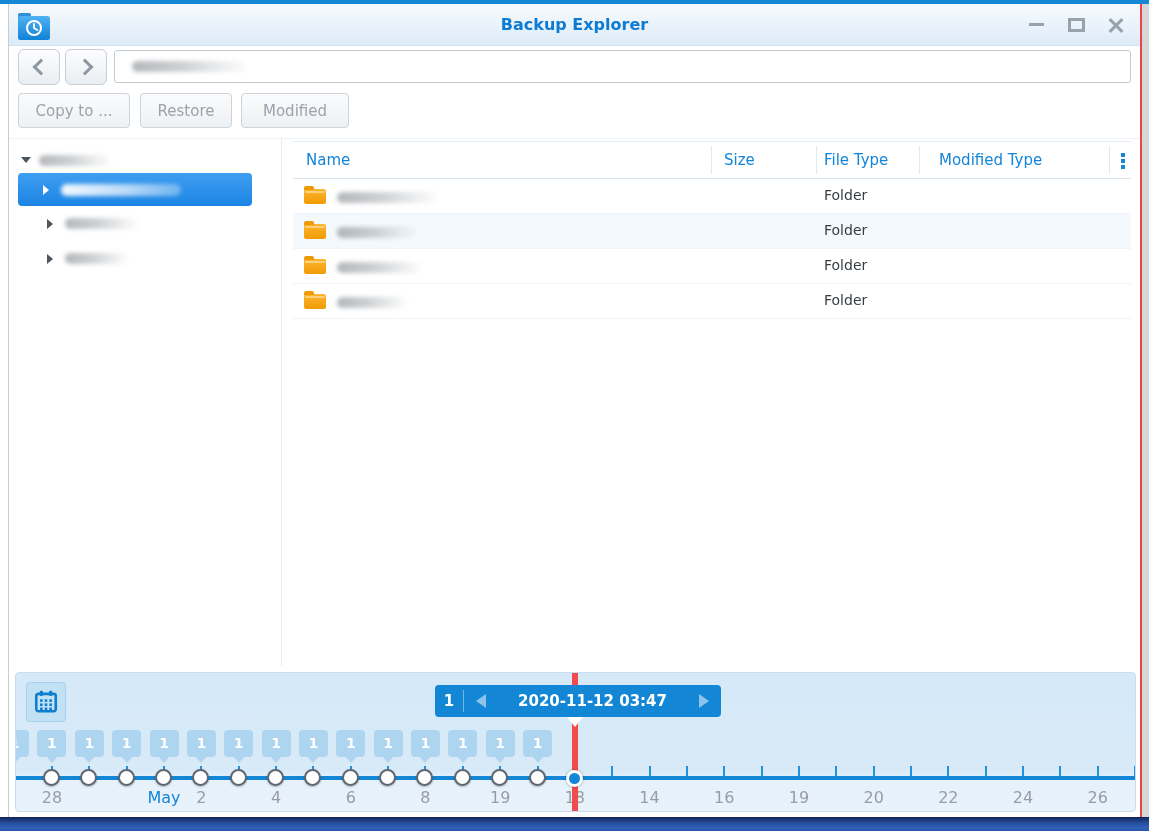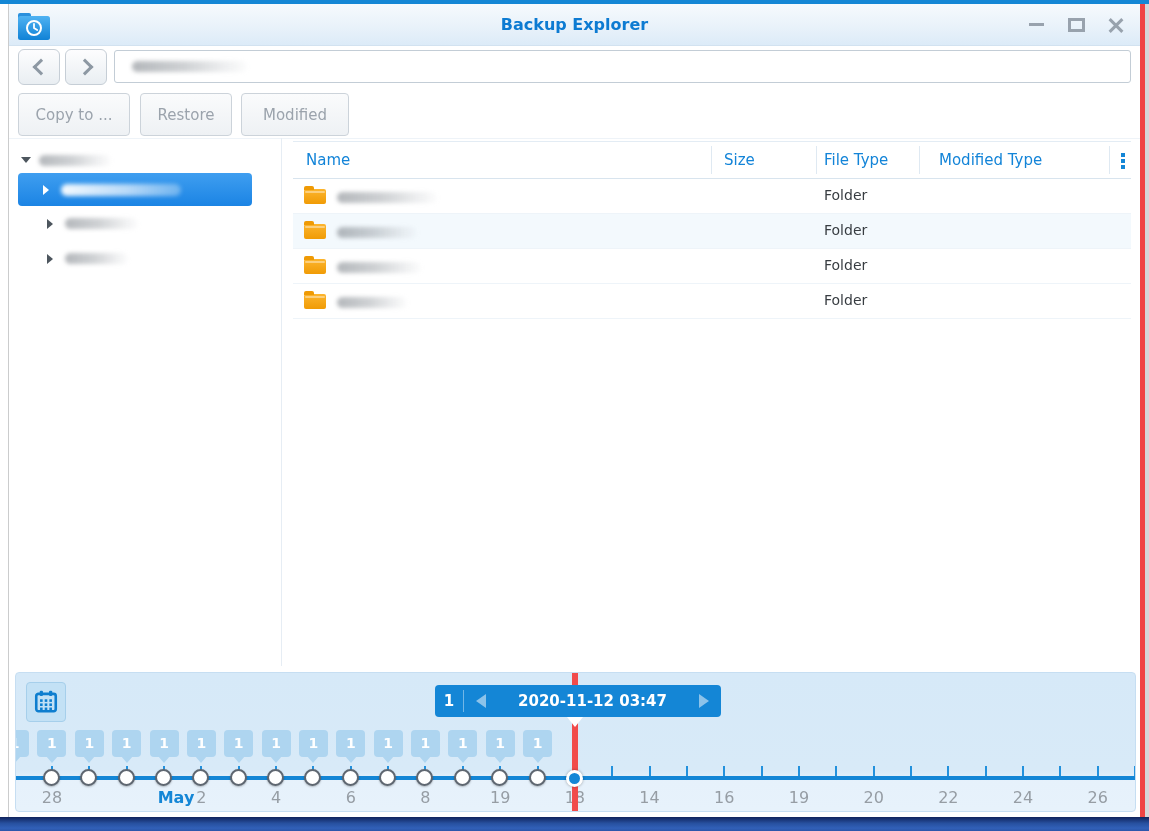--- a/index.html
+++ b/index.html
@@ -4,21 +4,21 @@
 <style>
   html,body{margin:0;padding:0;}
   .page{position:relative;width:1149px;height:831px;overflow:hidden;background:#fff;
         font-family:"DejaVu Sans","Liberation Sans",sans-serif;-webkit-font-smoothing:antialiased;}
   
   .top-strip{position:absolute;left:0;top:0;width:1149px;height:4px;background:#1487d5;}
   .right-strip{position:absolute;left:1141px;top:4px;width:8px;height:813px;background:#d5d6d8;}
   .bottom-bar{position:absolute;left:0;top:817px;width:1149px;height:14px;
               background:linear-gradient(180deg,#10235c 0%,#27509f 45%,#3160b8 80%,#2b55a9 100%);}
   .window{position:absolute;left:8px;top:4px;width:1131px;height:813px;background:#fff;
-          border-left:1px solid #cbcccd;border-right:5px solid #ef4444;}
+          border-left:1px solid #cbcccd;border-right:2px solid #ef4444;}
   
   .titlebar{position:absolute;left:0;top:0;width:100%;height:41px;
             background:linear-gradient(180deg,#f6fafd 0%,#e9f2fa 55%,#dcebf8 100%);
             border-bottom:1px solid #d2e2f0;}
   .app-icon{position:absolute;left:8px;top:7px;width:34px;height:30px;}
   .win-title{position:absolute;left:0;top:0;width:100%;height:41px;line-height:41px;text-align:center;
              color:#0d7bd2;font-size:16px;font-weight:bold;}
   .win-controls{position:absolute;right:14px;top:0;height:41px;display:flex;align-items:center;gap:20px;}
   .ctl{width:20px;height:20px;display:flex;align-items:center;justify-content:center;cursor:pointer;}
   .min-glyph{width:15px;height:3px;background:#98a2ad;}
@@ -29,21 +29,21 @@
   
   .navbar{position:absolute;left:0;top:42px;width:100%;height:42px;background:#fff;}
   .nav-btn{position:absolute;top:3px;width:40px;height:34px;border:1px solid #c6ced6;border-radius:6px;
            background:linear-gradient(180deg,#fdfdfe,#e9eef2);display:flex;align-items:center;justify-content:center;cursor:pointer;}
   .chev{width:9px;height:9px;border-left:3px solid #8d98a3;border-bottom:3px solid #8d98a3;}
   .chev.left{transform:rotate(45deg);margin-left:3px;}
   .chev.right{transform:rotate(-135deg);margin-right:3px;}
   .path-field{position:absolute;left:105px;top:4px;width:1015px;height:31px;border:1px solid #c3cdd6;border-radius:3px;background:#fff;}
   
   .toolbar{position:absolute;left:0;top:84px;width:100%;height:50px;background:#fff;}
-  .tb-btn{position:absolute;top:5px;height:43px;border:1px solid #ccd3da;border-radius:4px;
+  .tb-btn{position:absolute;top:5px;height:35px;border:1px solid #ccd3da;border-radius:4px;
           background:linear-gradient(180deg,#fafbfc,#eef1f4);color:#9ba3ac;font-size:15px;
           display:flex;align-items:center;justify-content:center;cursor:pointer;box-sizing:border-box;}
   
   .content-top-line{position:absolute;left:0;top:134px;width:100%;height:1px;background:#eef3f8;}
   .v-divider{position:absolute;left:272px;top:134px;width:1px;height:528px;background:#e6edf4;}
   
   .sidebar{position:absolute;left:0;top:134px;width:272px;height:528px;padding-top:9px;box-sizing:border-box;}
   .tree-row{position:relative;display:flex;align-items:center;cursor:pointer;}
   .tree-row.root{height:26px;padding-left:12px;}
   .tree-row.node{height:35px;padding-left:38px;}
@@ -87,21 +87,21 @@
   .tl-redline{position:absolute;top:0;width:6px;height:140px;background:#f14b4b;z-index:1;}
   .tl-badge{position:absolute;top:57px;width:29px;height:27px;border-radius:4px;background:#aed5f0;
             color:#fff;font-size:14px;font-weight:bold;text-align:center;line-height:27px;z-index:2;cursor:pointer;}
   .tl-badge::after{content:"";position:absolute;left:50%;margin-left:-6px;top:26px;
             border:6px solid transparent;border-top:7px solid #aed5f0;}
   .tl-circle{position:absolute;top:96px;width:13px;height:13px;border-radius:50%;background:#fff;
              border:2.5px solid #5f6771;box-shadow:0 1px 2px rgba(0,0,0,.25);box-sizing:content-box;z-index:2;cursor:pointer;}
   .tl-dot{position:absolute;top:96.5px;width:11px;height:11px;border-radius:50%;background:#1486d6;
           border:3px solid #fff;box-shadow:0 0 3px rgba(0,0,0,.35);box-sizing:content-box;z-index:3;cursor:pointer;}
   .tl-label{position:absolute;top:115px;width:50px;text-align:center;font-size:16px;color:#969da4;z-index:0;}
-  .tl-label.month{color:#1486d6;font-weight:bold;margin-left:12px;}
+  .tl-label.month{color:#1486d6;font-weight:normal;}
   .tooltip{position:absolute;left:419px;top:12px;width:286px;height:32px;border-radius:4px;background:#1486d6;
            display:flex;align-items:center;z-index:4;}
   .tt-count{width:28px;text-align:center;color:#fff;font-weight:bold;font-size:15px;height:22px;line-height:22px;
             border-right:1px solid rgba(255,255,255,.4);}
   .tt-arrow{width:34px;display:flex;align-items:center;justify-content:center;cursor:pointer;}
   .arr-left{width:0;height:0;border-top:7px solid transparent;border-bottom:7px solid transparent;border-right:10px solid #8cc3ea;}
   .arr-right{width:0;height:0;border-top:7px solid transparent;border-bottom:7px solid transparent;border-left:10px solid #8cc3ea;}
   .tt-date{flex:1;text-align:center;color:#fff;font-weight:bold;font-size:15px;}
   .tt-pointer{position:absolute;top:44px;width:0;height:0;border:8px solid transparent;border-top:10px solid #fff;z-index:4;}
 </style>

